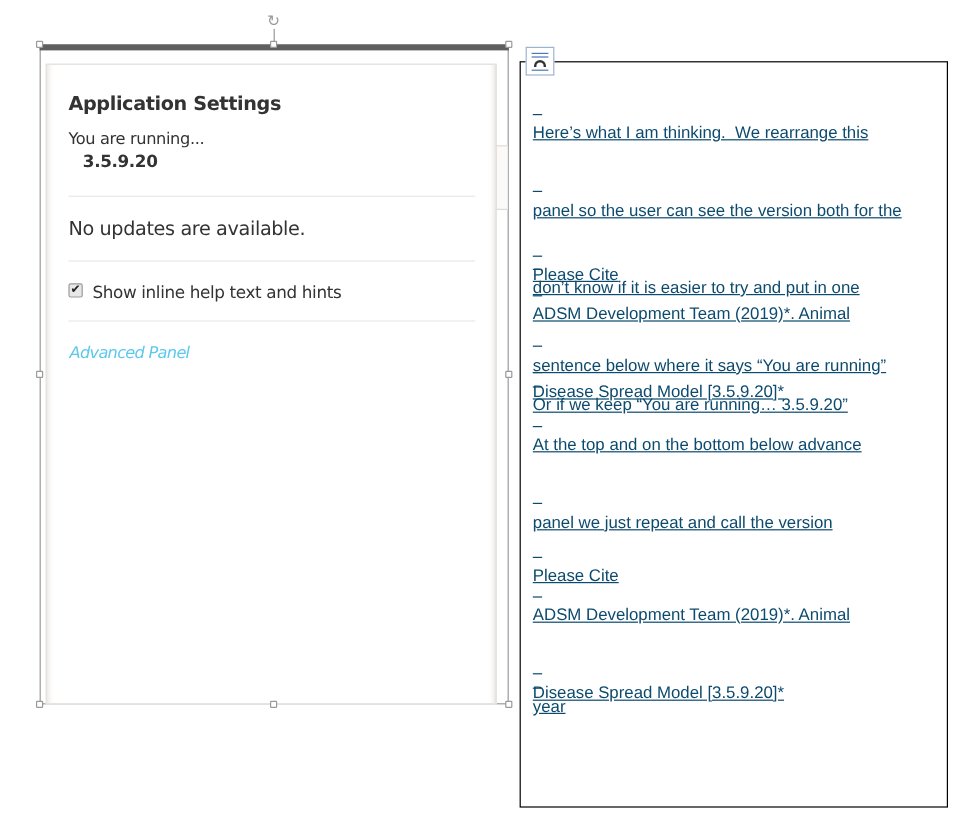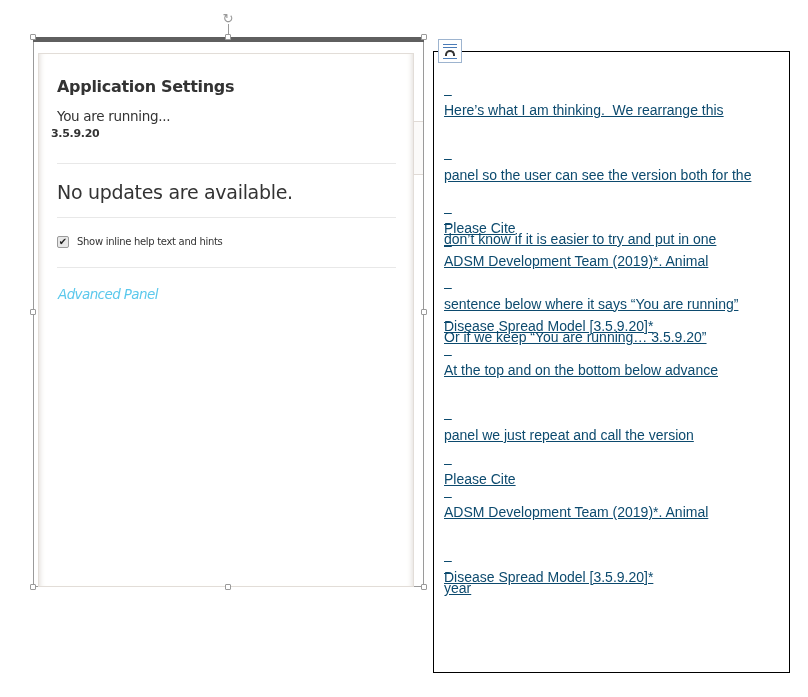--- a/index.html
+++ b/index.html
@@ -10,25 +10,25 @@
     .img-topbar { position:absolute; left:33px; top:37px; width:391px; height:5px; background:#5f5f5f; }
     .handle { position:absolute; width:6px; height:6px; background:#fff; border:1px solid #9a9a9a; box-sizing:border-box; border-radius:1px; }
     .rotate-line { position:absolute; left:228px; top:24px; width:1px; height:13px; background:#9a9a9a; }
     .rotate-icon { position:absolute; left:221px; top:12px; width:14px; height:14px; color:#9a9a9a; font-size:13px; line-height:14px; text-align:center; font-family:"DejaVu Sans", sans-serif; }
 
     
     .panel { position:absolute; left:38px; top:53px; width:376px; height:534px; background:#ffffff;
              border:1px solid #e2ddd8; box-shadow: inset 6px 0 6px -6px #d8d2cc, inset -6px 0 6px -6px #d8d2cc; box-sizing:border-box; }
     .panel-title { position:absolute; left:57px; top:77px; font-size:16px; font-weight:bold; color:#333; font-family:"DejaVu Sans", sans-serif; letter-spacing:-0.3px; }
     .running { position:absolute; left:57px; top:108px; font-size:13.5px; color:#333; font-family:"DejaVu Sans", sans-serif; letter-spacing:-0.3px; }
-    .version { position:absolute; left:51px; top:127px; font-size:11px; font-weight:bold; color:#333; font-family:"DejaVu Sans", sans-serif; letter-spacing:-0.3px; }
+    .version { position:absolute; left:69px; top:127px; font-size:14px; font-weight:bold; color:#333; font-family:"DejaVu Sans", sans-serif; letter-spacing:-0.3px; }
     .sep { position:absolute; left:57px; width:339px; height:1px; background:#e8e8e8; }
-    .no-updates { position:absolute; left:57px; top:181px; font-size:19px; color:#333; font-family:"DejaVu Sans", sans-serif; letter-spacing:-0.3px;text-align:center; }
+    .no-updates { position:absolute; left:57px; top:181px; font-size:16px; color:#333; font-family:"DejaVu Sans", sans-serif; letter-spacing:-0.3px;text-align:center; }
     .checkbox { position:absolute; left:57px; top:236px; width:12px; height:12px; border:1px solid #9a9a9a; border-radius:2px; background:#e8e8e8; box-sizing:border-box; font-size:10px; line-height:10px; text-align:center; color:#222; }
-    .check-label { position:absolute; left:77px; top:236px; font-size:10px; color:#333; font-family:"DejaVu Sans", sans-serif; letter-spacing:-0.3px; }
+    .check-label { position:absolute; left:77px; top:236px; font-size:14px; color:#333; font-family:"DejaVu Sans", sans-serif; letter-spacing:-0.3px; }
     .adv-link { position:absolute; left:58px; top:286px; font-size:13.5px; font-style:italic; color:#5bc8ec; font-family:"DejaVu Sans", sans-serif; letter-spacing:-0.6px; cursor:pointer; }
     .side-tab { position:absolute; left:413px; top:121px; width:10px; height:54px; border:1px solid #e0dad5; border-right:none; background:#fbfaf9; box-sizing:border-box; }
 
     
     .textbox { position:absolute; left:433px; top:51px; width:357px; height:622px; border:1px solid #000; box-sizing:border-box; }
     .layout-icon { position:absolute; left:438px; top:39px; width:24px; height:24px; background:#fff; border:1px solid #9db4cf; box-sizing:border-box; }
     .layout-icon .ln { position:absolute; left:4px; width:14px; height:1px; background:#4a7bb7; }
     .layout-icon .arch { position:absolute; left:6px; top:10px; width:10px; height:6px; border:2px solid #333; border-bottom:none; border-radius:6px 6px 0 0; box-sizing:border-box; }
     .para { position:absolute; left:444px; font-size:14px; line-height:21.5px; color:#0c4a6e; font-family:"Liberation Sans", sans-serif; white-space:pre;text-decoration:underline; }
   </style>

